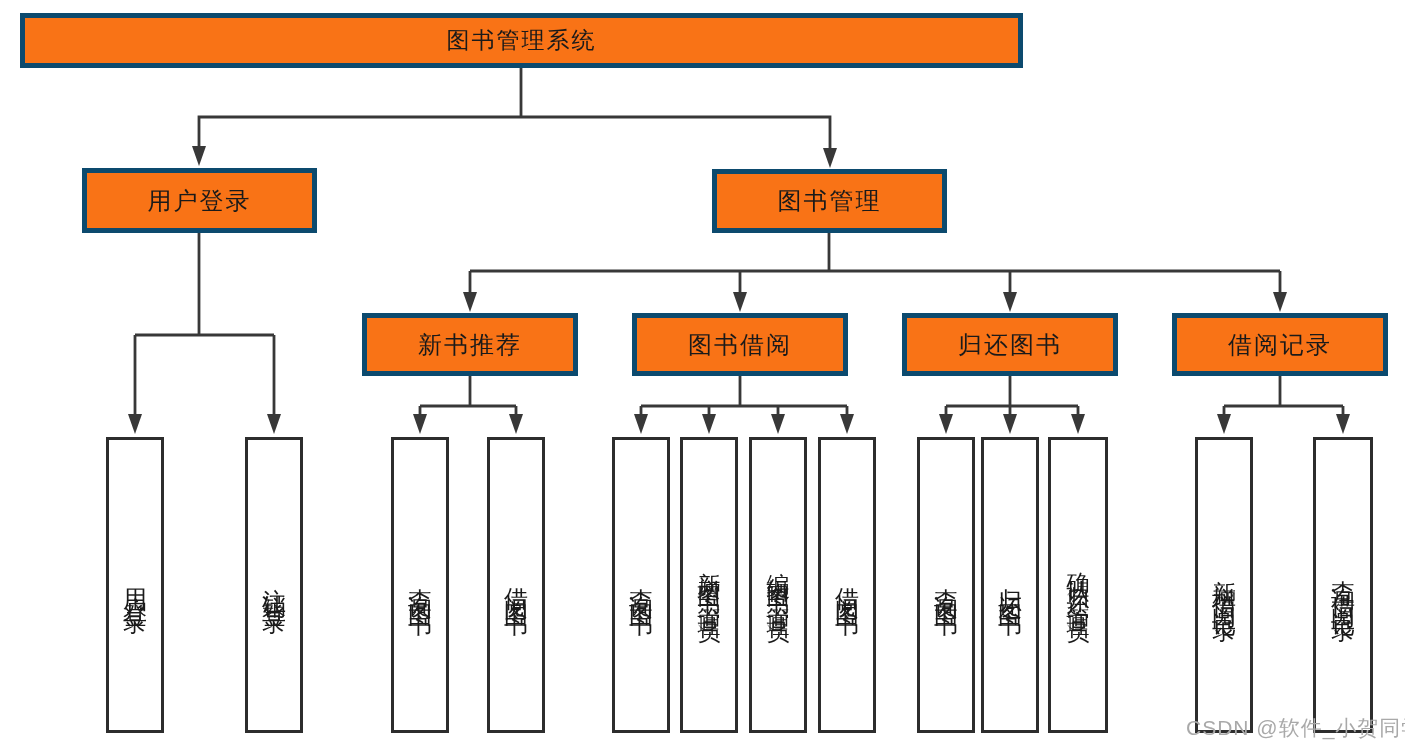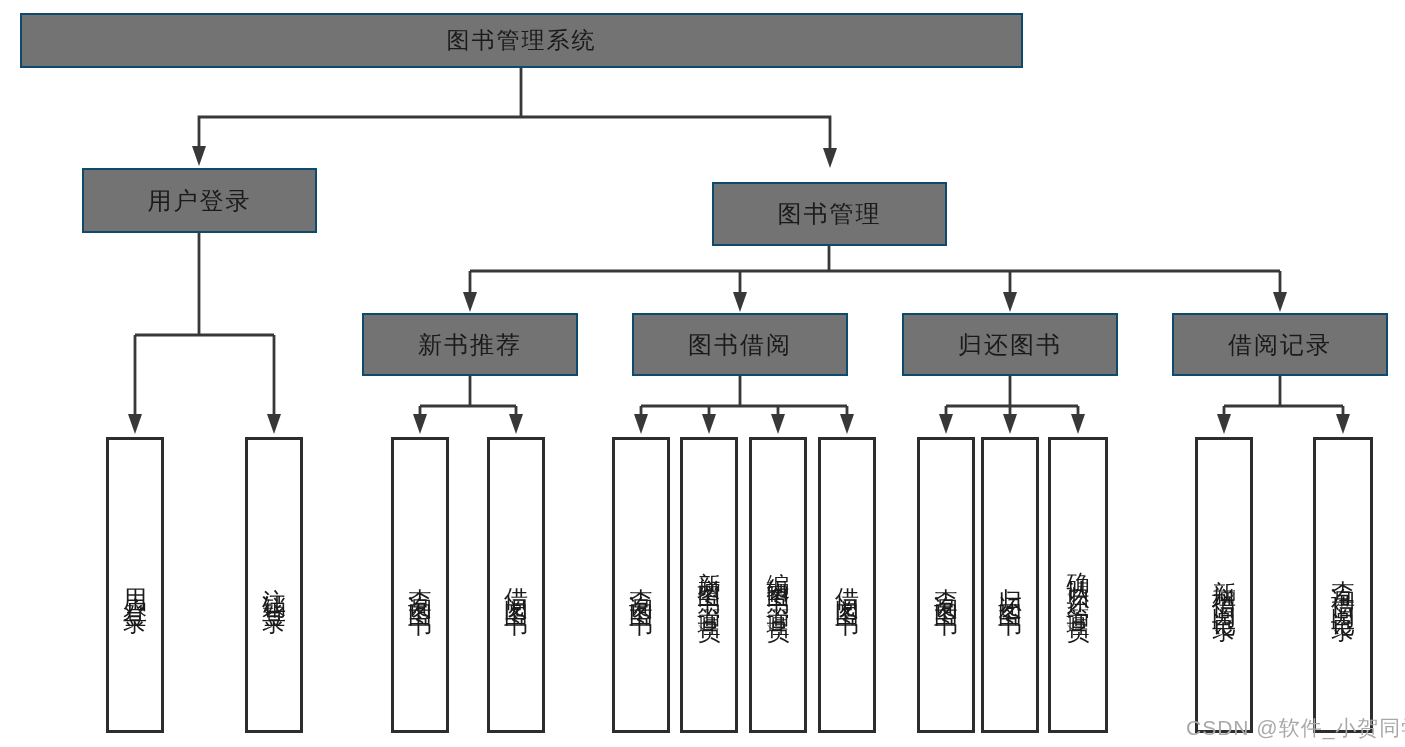--- a/index.html
+++ b/index.html
@@ -2,22 +2,22 @@
 <html><head>
 <meta charset="utf-8">
 <style>
   html,body{margin:0;padding:0;background:#fff;}
   .stage{
     position:relative;width:1405px;height:747px;background:#ffffff;overflow:hidden;
     font-family:"Liberation Sans",sans-serif;color:#1a1a1a;
   }
   .lines{position:absolute;left:0;top:0;width:1405px;height:747px;pointer-events:none;}
   .hbox{
-    position:absolute;box-sizing:border-box;background:#737373;
-    border:2px solid #0c4a6e;
+    position:absolute;box-sizing:border-box;background:#f97316;
+    border:5px solid #0c4a6e;
     display:flex;align-items:center;justify-content:center;
     font-size:24px;letter-spacing:2px;line-height:1;white-space:nowrap;
   }
   .root{font-size:23px;}
   .vbox{
     position:absolute;box-sizing:border-box;background:#ffffff;
     border:3px solid #2d2d2d;top:437px;height:296px;width:58px;
     display:flex;align-items:center;justify-content:center;
     writing-mode:vertical-rl;text-orientation:mixed;
     font-size:24px;letter-spacing:8px;line-height:1;
@@ -93,21 +93,21 @@
       <path d="M1003,414 L1017,414 L1010,434 Z"></path>
       <path d="M1071,414 L1085,414 L1078,434 Z"></path>
       <path d="M1217,414 L1231,414 L1224,434 Z"></path>
       <path d="M1336,414 L1350,414 L1343,434 Z"></path>
     </g>
   </svg>
 
   <div class="hbox root" style="left:20px;top:13px;width:1003px;height:55px">图书管理系统</div>
 
   <div class="hbox" style="left:82px;top:168px;width:235px;height:65px">用户登录</div>
-  <div class="hbox" style="left:712px;top:182px;width:235px;height:64px">图书管理</div>
+  <div class="hbox" style="left:712px;top:169px;width:235px;height:64px">图书管理</div>
 
   <div class="hbox" style="left:362px;top:313px;width:216px;height:63px">新书推荐</div>
   <div class="hbox" style="left:632px;top:313px;width:216px;height:63px">图书借阅</div>
   <div class="hbox" style="left:902px;top:313px;width:216px;height:63px">归还图书</div>
   <div class="hbox" style="left:1172px;top:313px;width:216px;height:63px">借阅记录</div>
 
   <div class="vbox" style="left:106px">用户登录</div>
   <div class="vbox" style="left:245px">注销登录</div>
 
   <div class="vbox" style="left:391px">查询图书</div>

